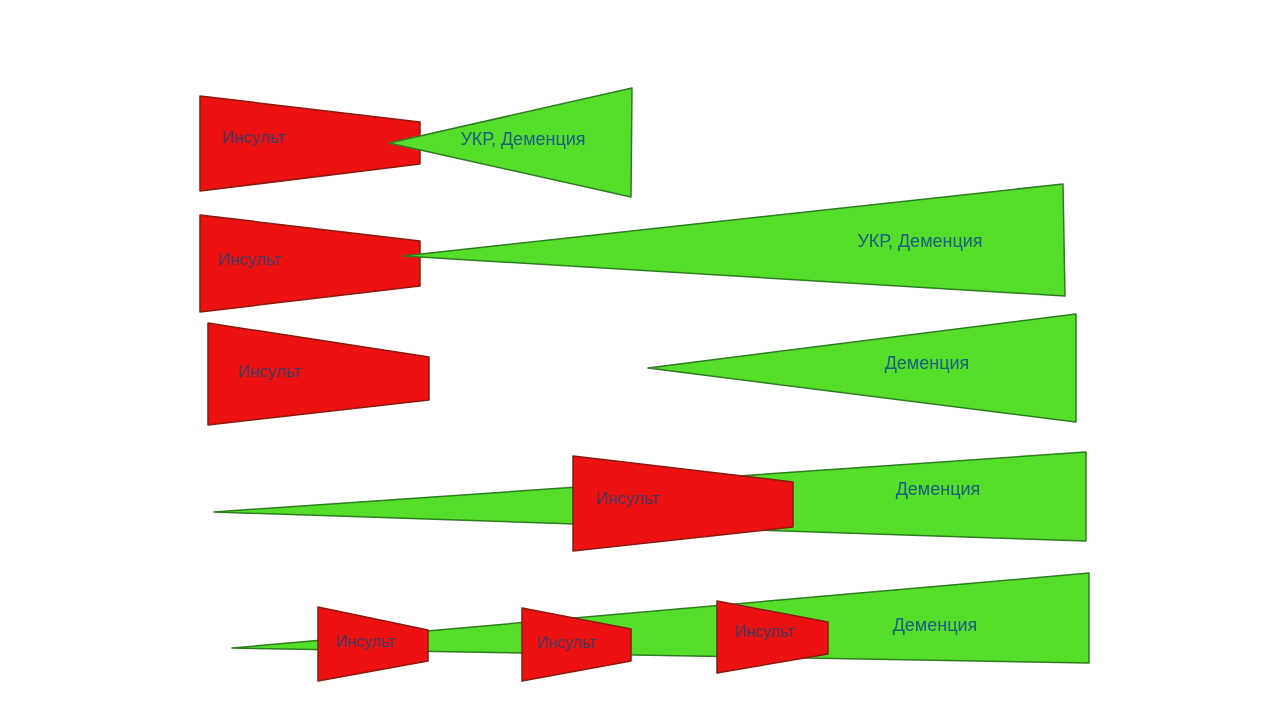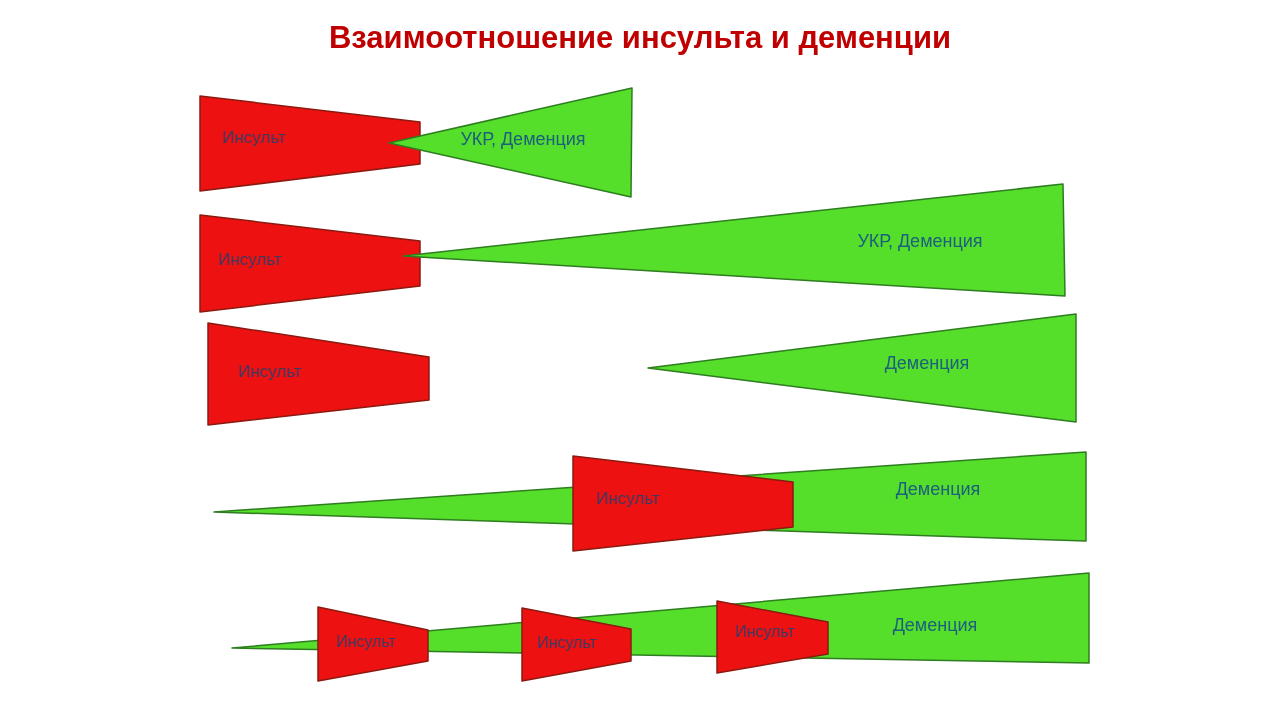--- a/index.html
+++ b/index.html
@@ -34,21 +34,20 @@
     top: 0;
   }
   svg.diagram text {
     font-family: "Liberation Sans", sans-serif;
   }
 </style>
 </head>
 <body>
 
 <div class="slide">
-  <div class="slide-title">Взаимоотношение инсульта и деменции</div>
 
   <svg id="diagram-svg" class="diagram" width="1280" height="720" viewBox="0 0 1280 720">
       <polygon points="200,96 420,122 420,164 200,191" fill="#EE1111" stroke="#8B1A10" stroke-width="1.5" stroke-linejoin="round"></polygon>
       <text x="254" y="143" text-anchor="middle" font-size="17" fill="#3B3A63">Инсульт</text>
       <polygon points="389,143 632,88 631,197" fill="#55DF2B" stroke="#2E7D20" stroke-width="1.5" stroke-linejoin="round"></polygon>
       <text x="523" y="145" text-anchor="middle" font-size="18" fill="#1C5F7E">УКР, Деменция</text>
       <polygon points="200,215 420,241 420,286 200,312" fill="#EE1111" stroke="#8B1A10" stroke-width="1.5" stroke-linejoin="round"></polygon>
       <text x="250" y="265" text-anchor="middle" font-size="17" fill="#3B3A63">Инсульт</text>
       <polygon points="403,256 1063,184 1065,296" fill="#55DF2B" stroke="#2E7D20" stroke-width="1.5" stroke-linejoin="round"></polygon>
       <text x="920" y="247" text-anchor="middle" font-size="18" fill="#1C5F7E">УКР, Деменция</text>

